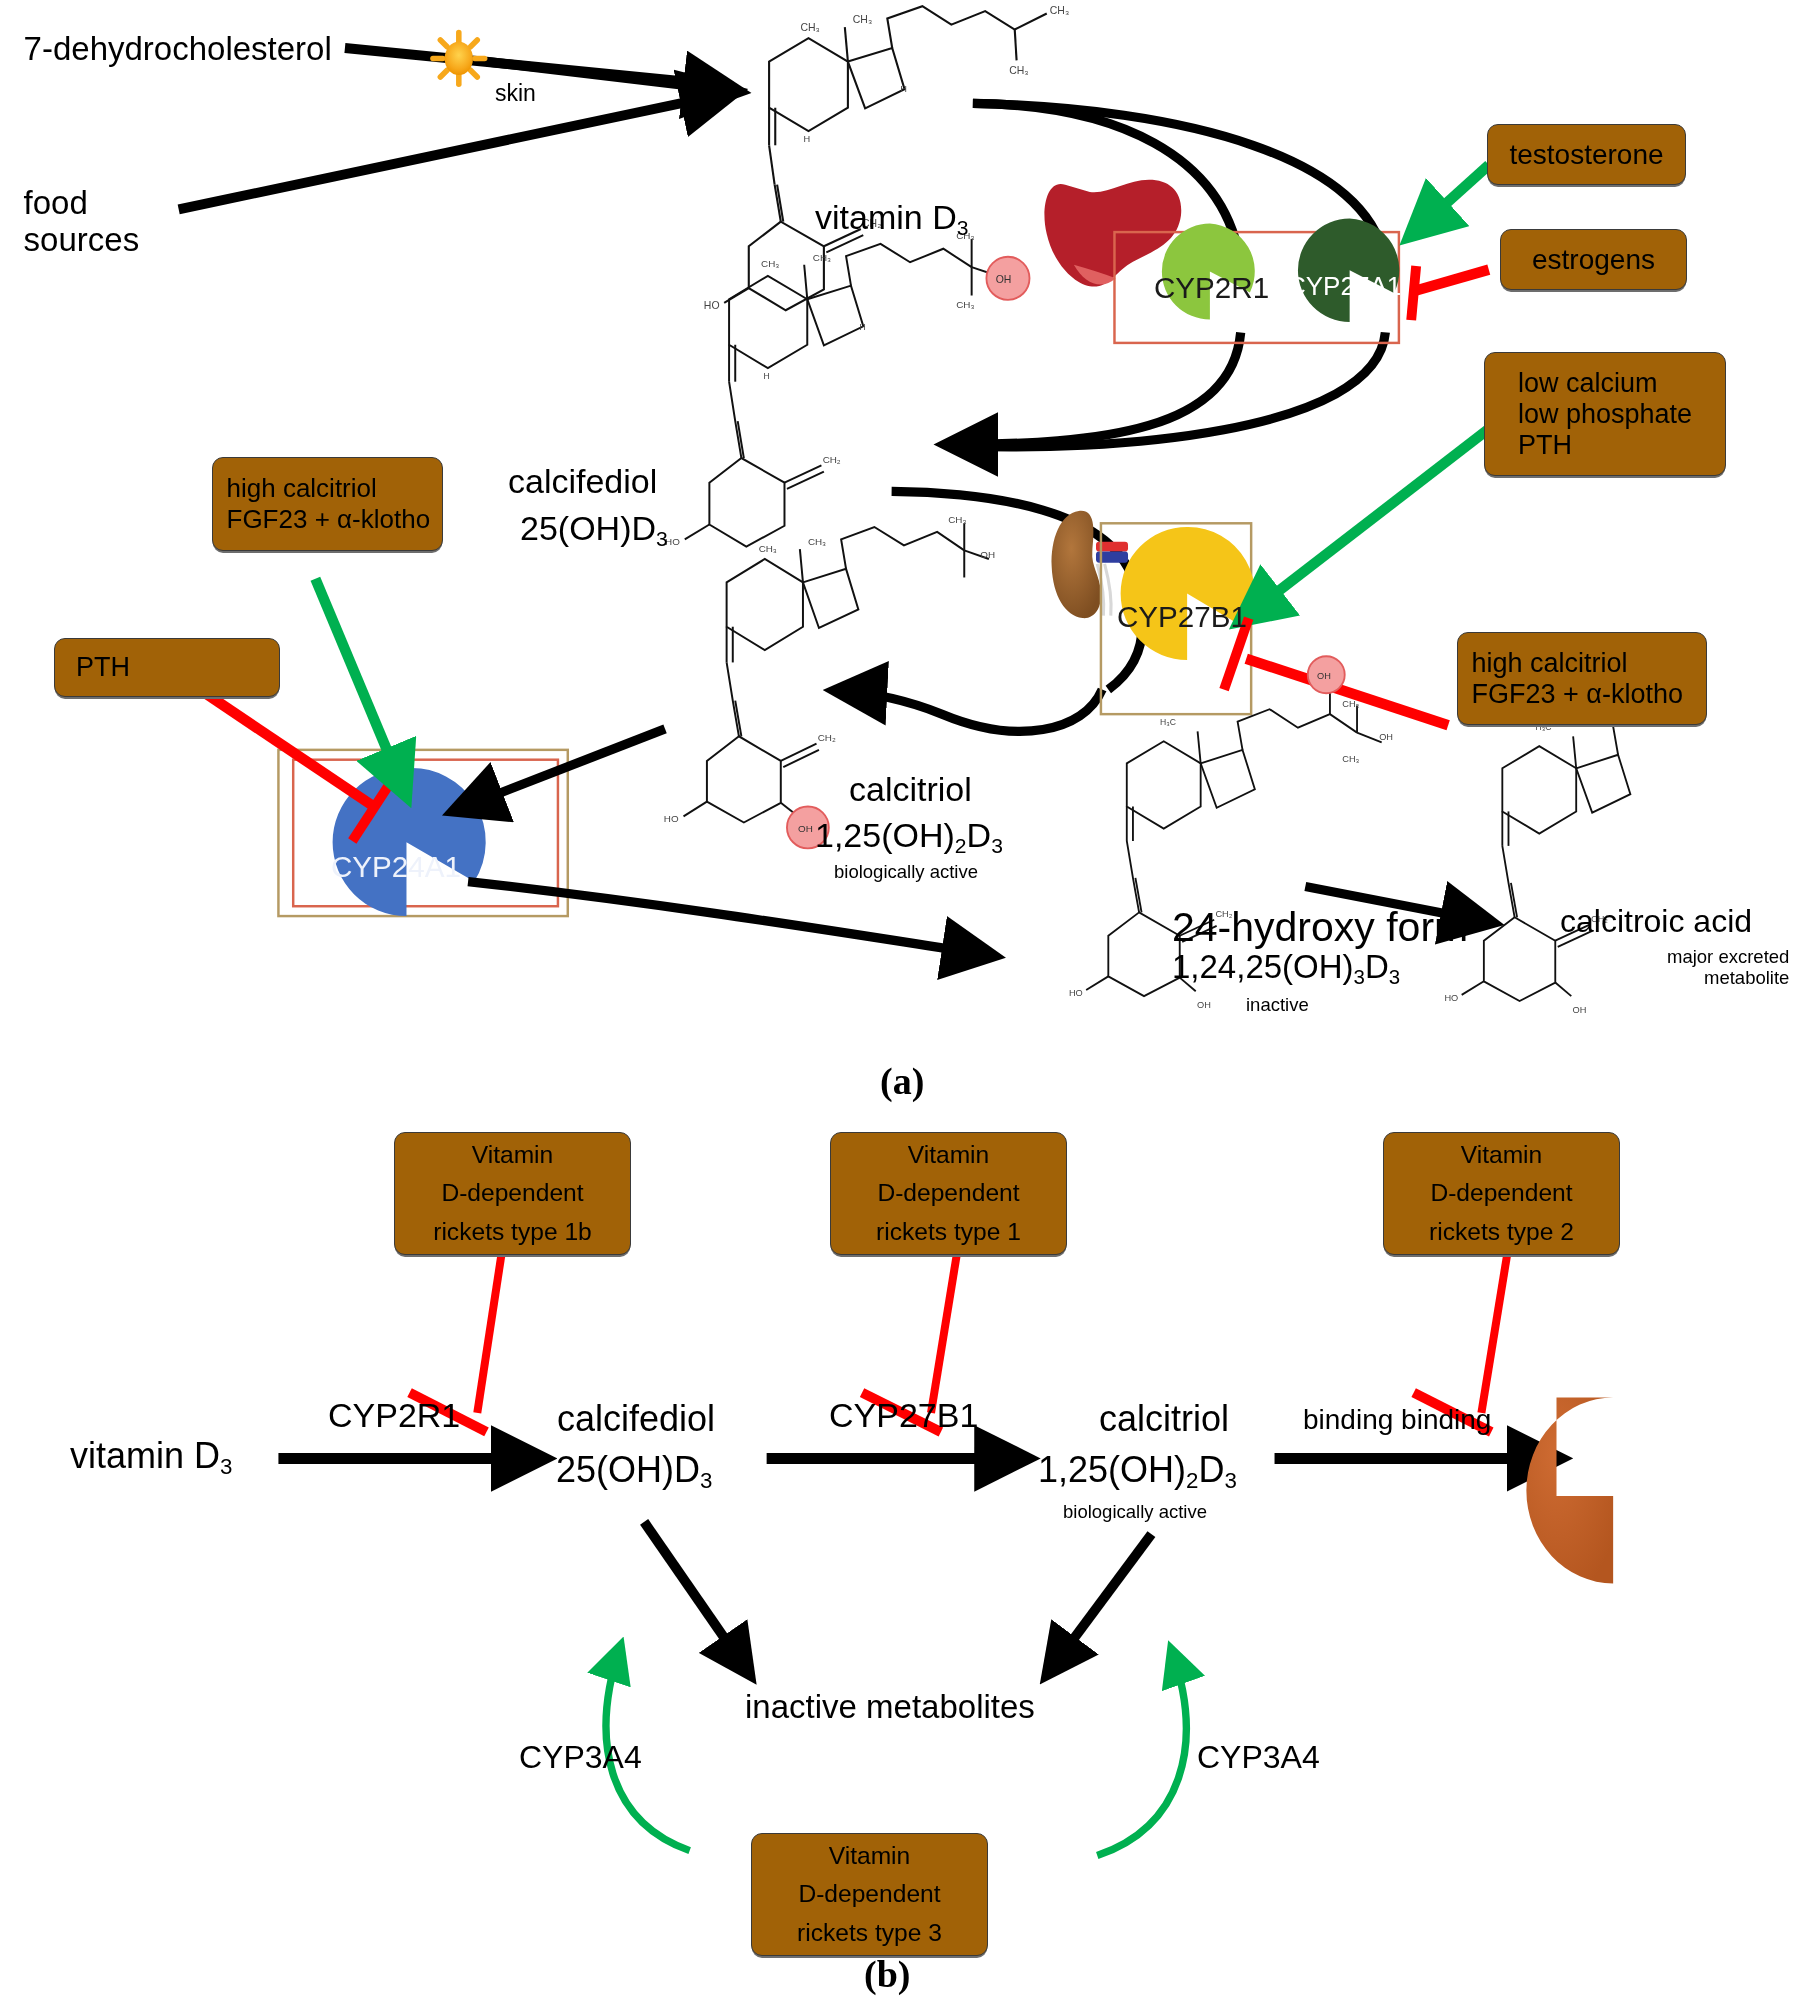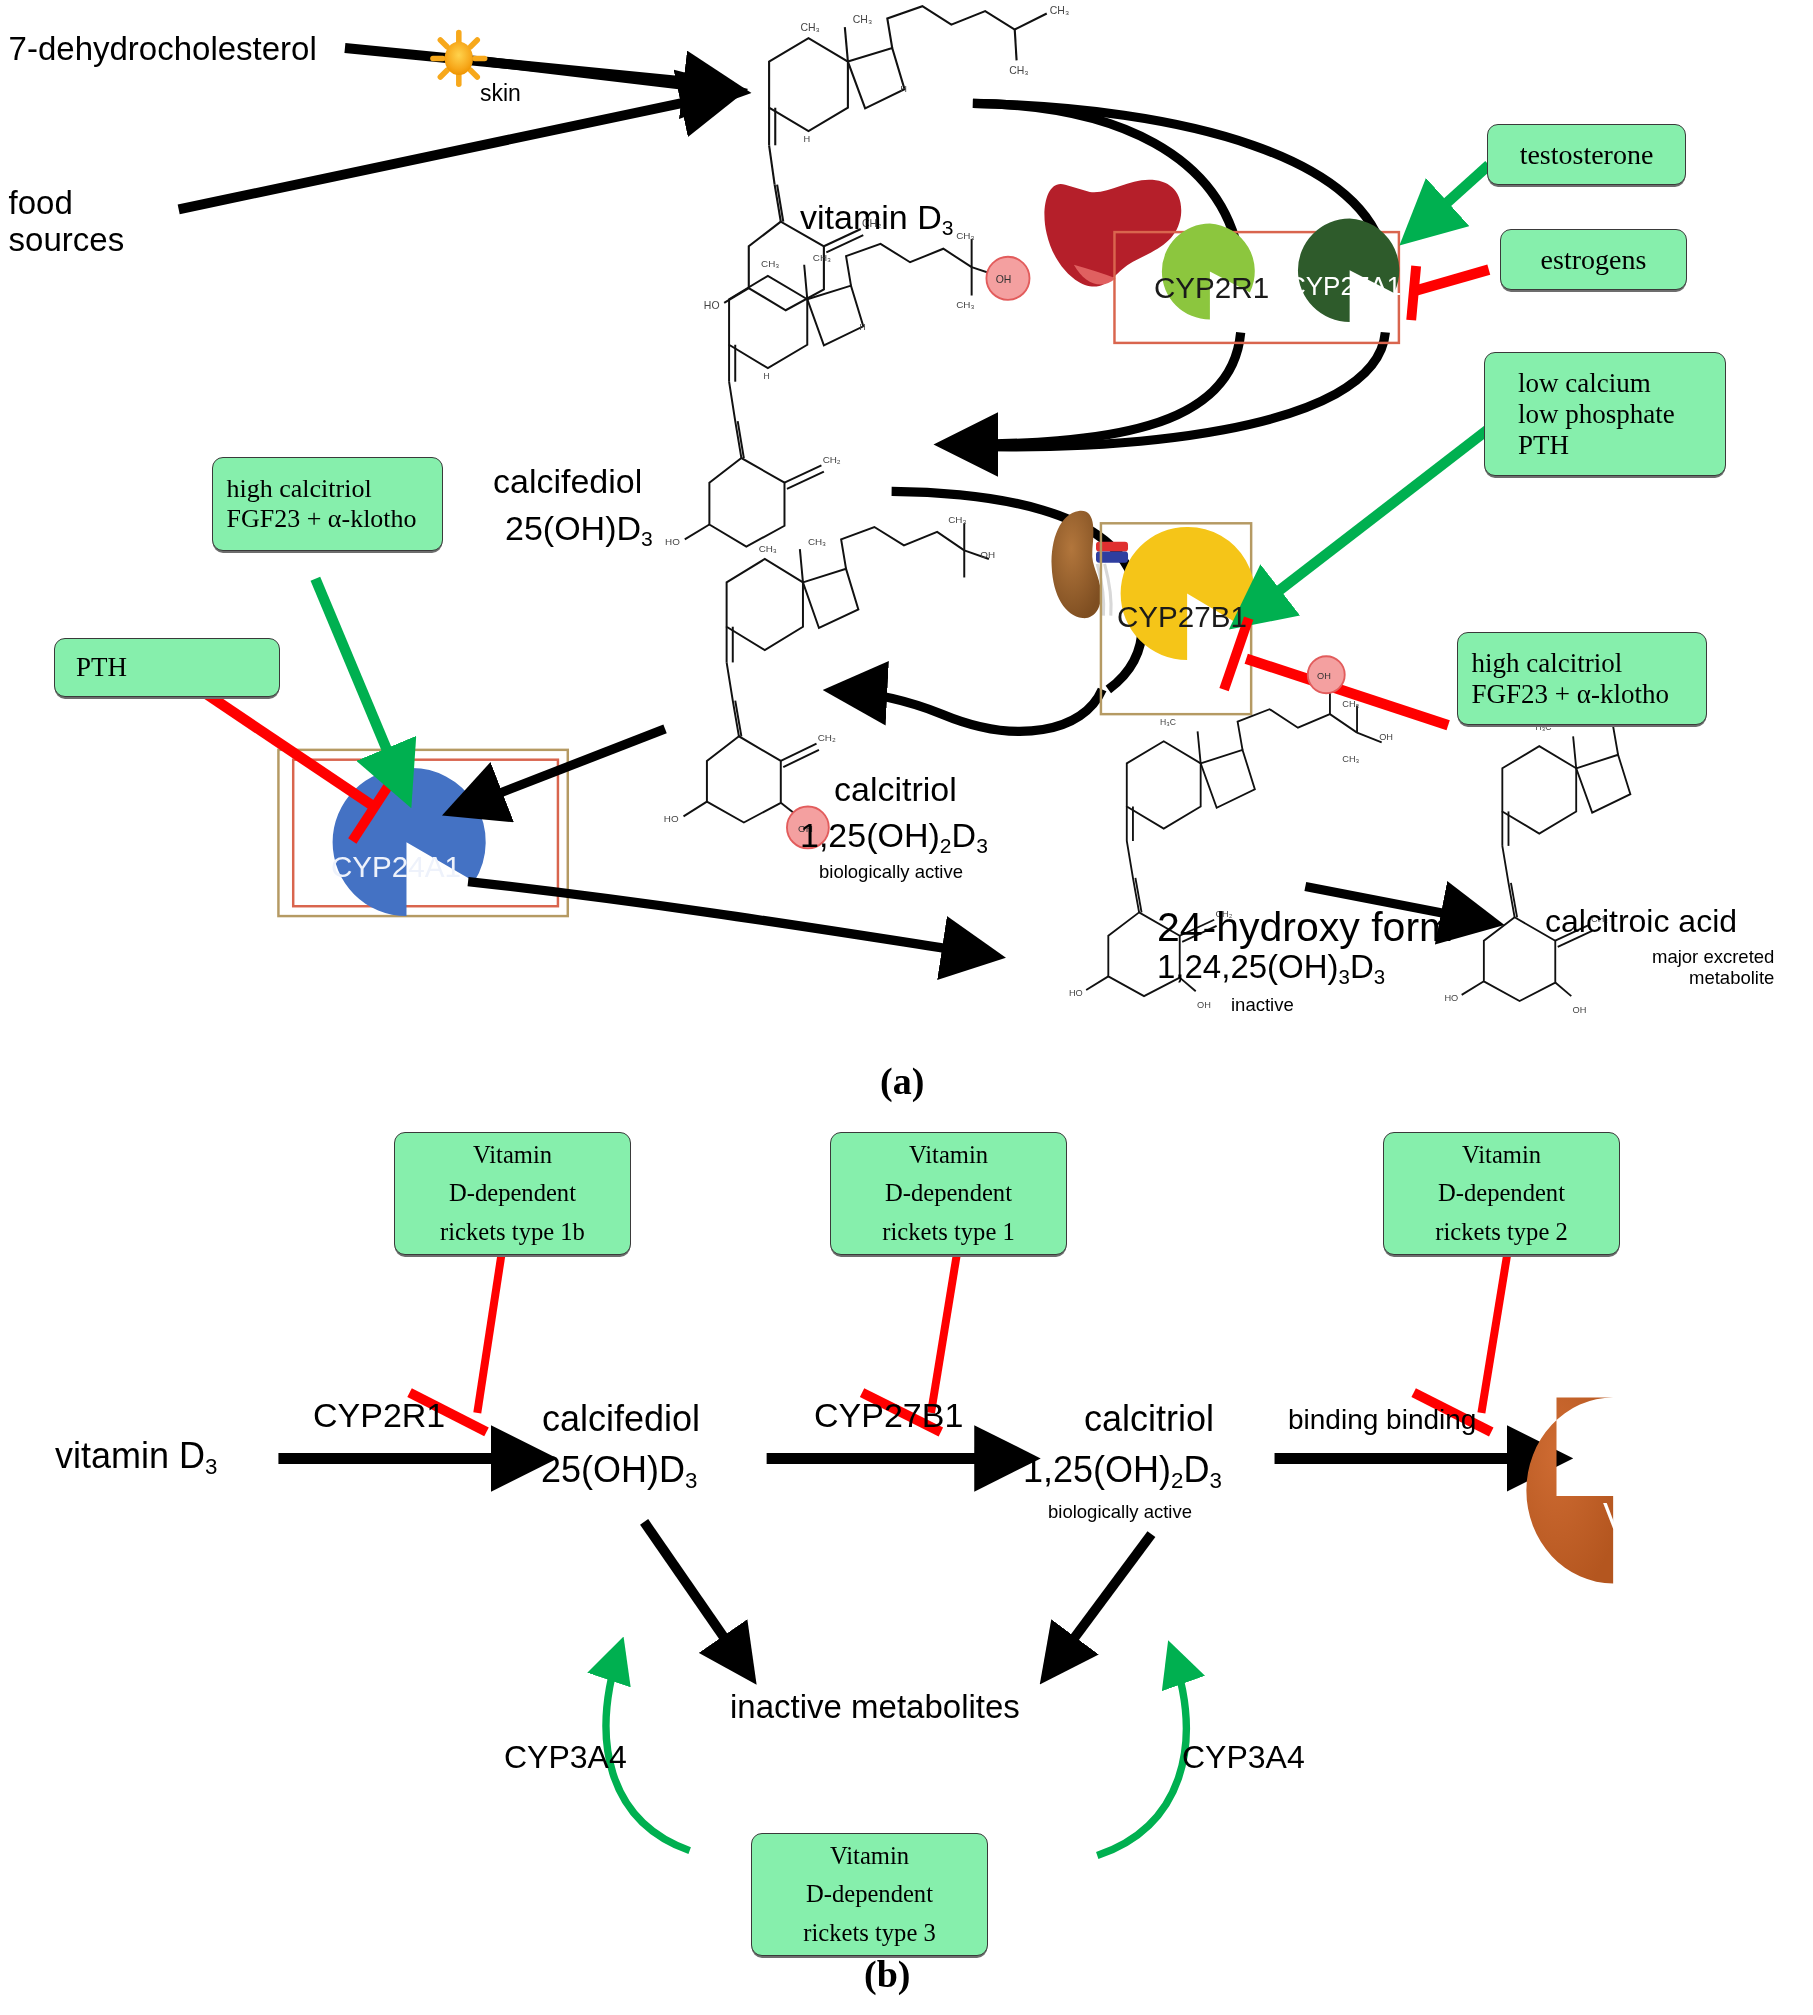--- a/index.html
+++ b/index.html
@@ -1,22 +1,22 @@
 <!DOCTYPE html>
 <html style="font-size:9.9px"><head>
 <meta charset="utf-8">
 <style>
   html,body{margin:0;padding:0;background:#fff;}
   body{font-family:"Liberation Sans",sans-serif;color:#000;}
   #canvas{position:relative;width:1814px;height:2015px;background:#fff;overflow:hidden;}
   .lay{position:absolute;left:0;top:0;width:1814px;height:2015px;}
-  .txt{position:absolute;white-space:pre;line-height:1.12;}
-  .box{position:absolute;border:1.8px solid #3a3a3a;border-radius:11px;background:#86efac;
+  .txt{position:absolute;white-space:pre;line-height:1.12;margin-left:15px;}
+  .box{position:absolute;border:1.8px solid #3a3a3a;border-radius:11px;background:#a16207;
        display:flex;flex-direction:column;align-items:center;justify-content:center;
-       text-align:center;box-shadow:0 2.5px 0 -0.6px #6d6d6d;font-family:Liberation Serif, serif;}
+       text-align:center;box-shadow:0 2.5px 0 -0.6px #6d6d6d;}
   .box span{display:block;white-space:pre;}
   .enzlbl{position:absolute;white-space:pre;font-weight:400;}
   sub{font-size:.62em;vertical-align:baseline;position:relative;top:.28em;}
   .sm{font-size:18.5px;}
   .panel-lbl{position:absolute;font-family:"Liberation Serif",serif;font-weight:700;}
 </style>
 </head>
 <body>
 
 <div id="canvas">

